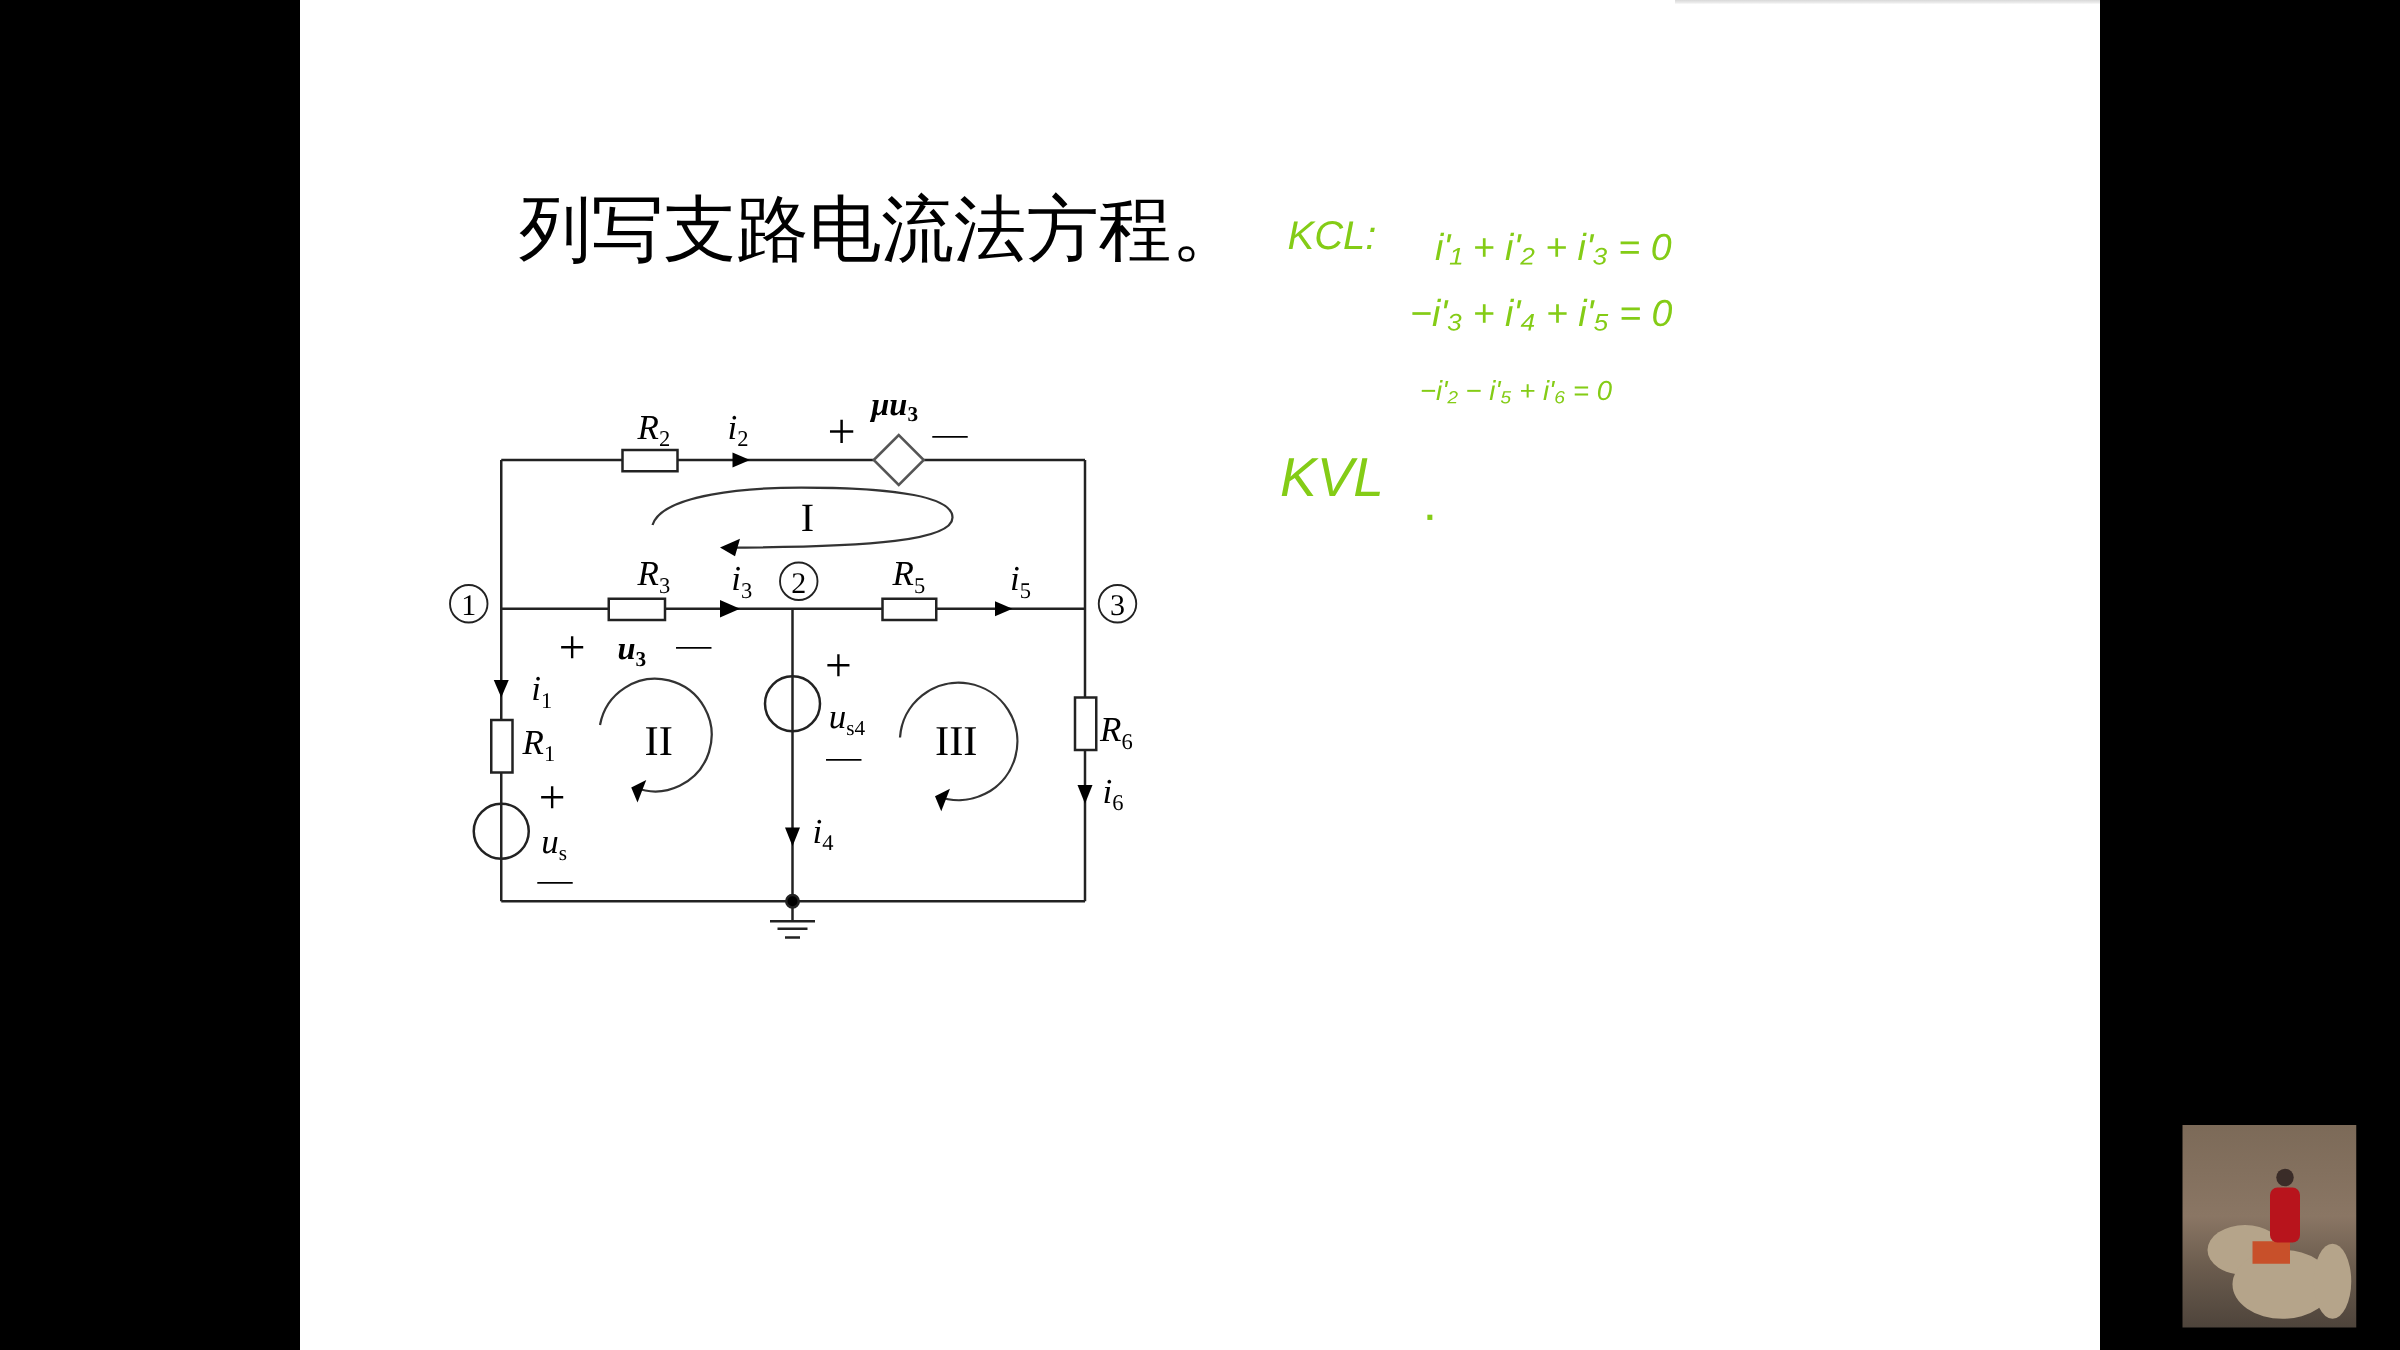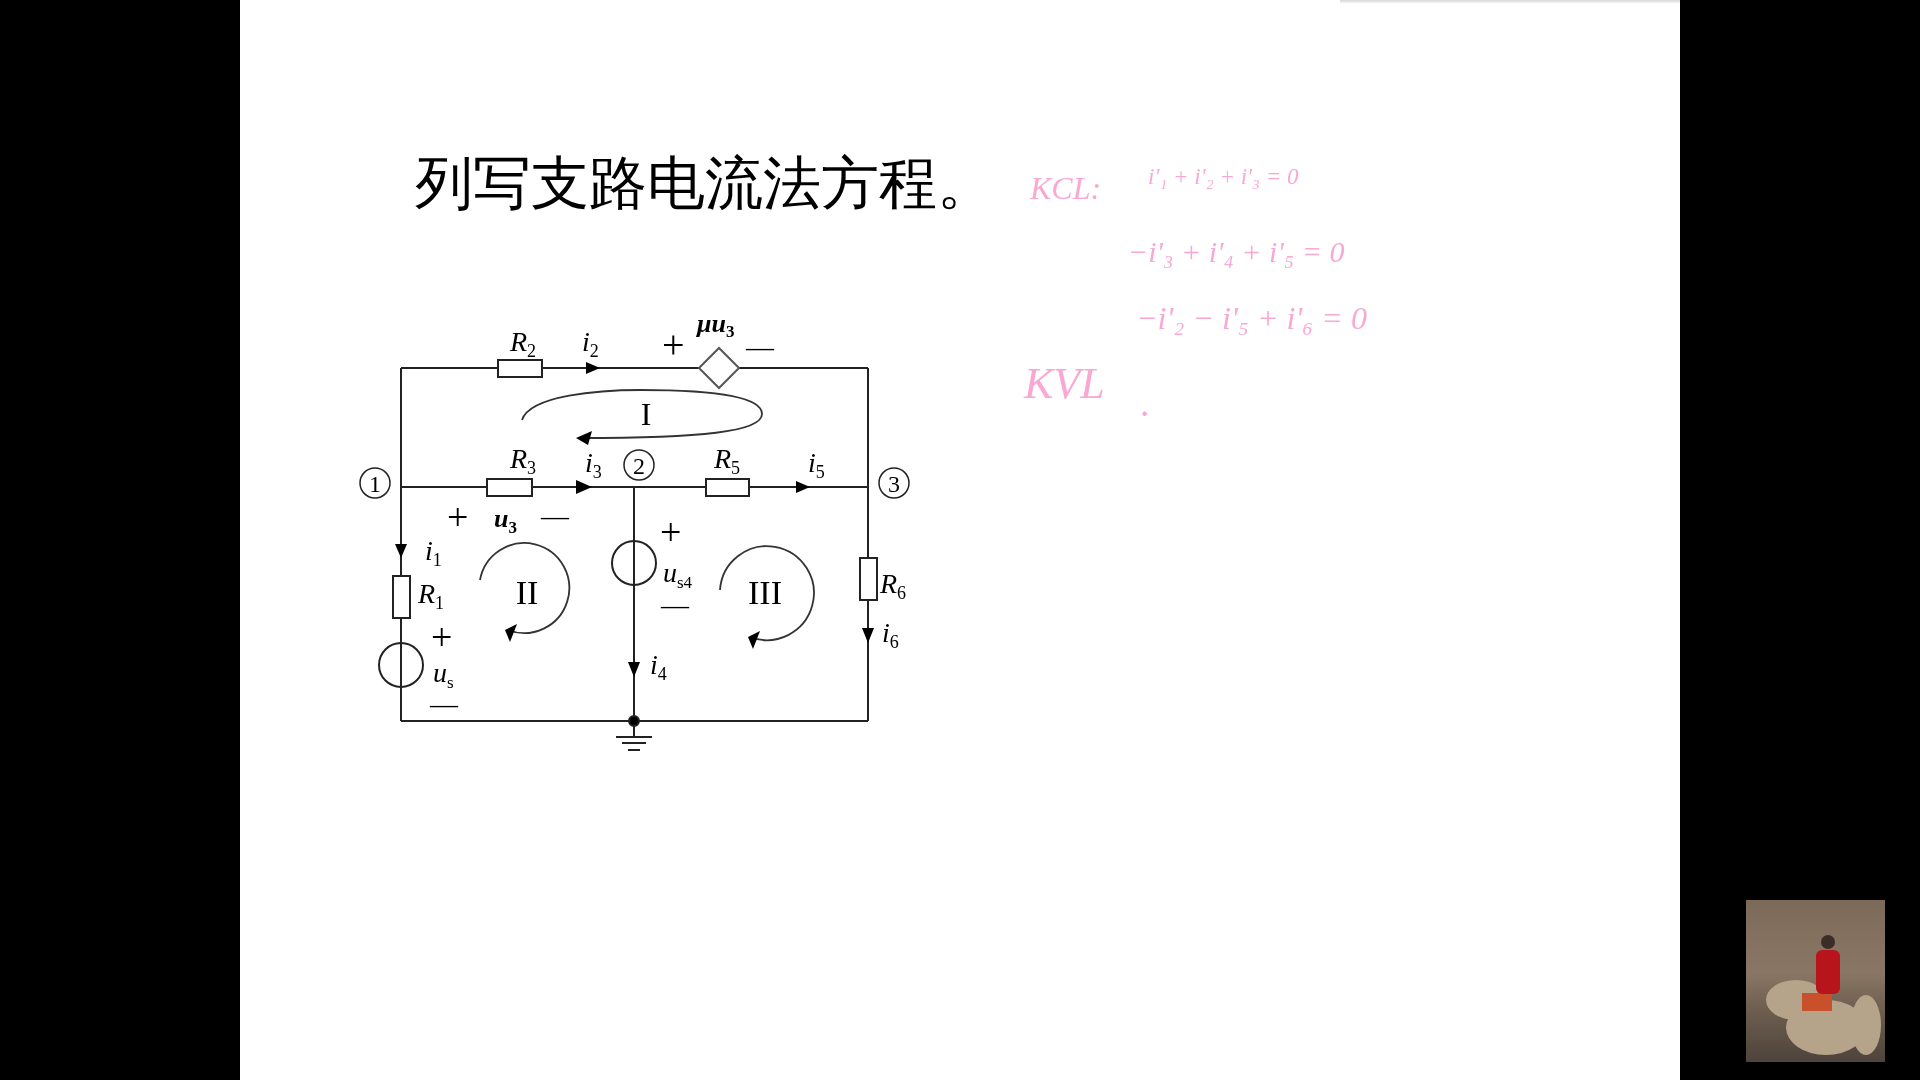--- a/index.html
+++ b/index.html
@@ -15,21 +15,21 @@
     background: linear-gradient(#d8d8d8, #f3f3f3);
   }
   .title {
     position: absolute; left: 415px; top: 148px; font-size: 58px; color: #000;
     font-family: "DejaVu Sans", sans-serif; letter-spacing: 0px; line-height: 70px; white-space: nowrap;
   }
   svg.circuit { position: absolute; left: 0; top: 0; width: 1920px; height: 1080px; }
   .lbl { font-family: "Liberation Serif", serif; fill: #000; }
   .it { font-style: italic; }
   .hw {
-    position: absolute; color: #f9a8d4; font-family: Liberation Serif, serif; white-space: nowrap;
+    position: absolute; color: #84cc16; font-family: Liberation Sans, sans-serif; white-space: nowrap;
     font-weight: normal;
   }
   .webcam {
     position: absolute; left: 1746px; top: 900px; width: 139px; height: 162px;
     background: linear-gradient(#7c6a58 0%, #8a7664 45%, #6b5c4e 70%, #4e443b 100%);
     overflow: hidden;
   }
   .cam-hump { position: absolute; background: #b5a48a; border-radius: 50%; }
   .cam-rider { position: absolute; background: #b8141c; border-radius: 6px; }
   .cam-head { position: absolute; background: #3a2c28; border-radius: 50%; }
@@ -155,23 +155,23 @@
   <text class="lbl it" x="663" y="582" font-size="28"><tspan>u</tspan><tspan font-size="17" dy="6" font-style="normal">s4</tspan></text>
   <text class="lbl" x="661" y="614" font-size="28">—</text>
 
   <text class="lbl it" x="650" y="674" font-size="28"><tspan>i</tspan><tspan font-size="18" dy="6" font-style="normal">4</tspan></text>
 
   <text class="lbl it" x="880" y="593" font-size="28"><tspan>R</tspan><tspan font-size="18" dy="6" font-style="normal">6</tspan></text>
   <text class="lbl it" x="882" y="642" font-size="28"><tspan>i</tspan><tspan font-size="18" dy="6" font-style="normal">6</tspan></text>
 </svg>
 
 <div class="hw" style="left:1030px; top:170px; font-size:32px; font-style:italic;">KCL:</div>
-<div class="hw" style="left:1148px; top:164px; font-size:23px; font-style:italic;">i'₁ + i'₂ + i'₃ = 0</div>
+<div class="hw" style="left:1148px; top:182px; font-size:30px; font-style:italic;">i'₁ + i'₂ + i'₃ = 0</div>
 <div class="hw" style="left:1128px; top:235px; font-size:30px; font-style:italic;text-align:center;">−i'₃ + i'₄ + i'₅ = 0</div>
-<div class="hw" style="left:1136px; top:300px; font-size:32px; font-style:italic;">−i'₂ − i'₅ + i'₆ = 0</div>
+<div class="hw" style="left:1136px; top:300px; font-size:22px; font-style:italic;">−i'₂ − i'₅ + i'₆ = 0</div>
 <div class="hw" style="left:1024px; top:358px; font-size:44px; font-style:italic;">KVL</div>
 <div class="hw" style="left:1140px; top:398px; font-size:28px; font-weight:bold;">·</div>
 
 <div class="webcam">
   <div class="cam-hump" style="left:20px; top:80px; width:60px; height:40px;"></div>
   <div class="cam-hump" style="left:40px; top:100px; width:80px; height:55px;"></div>
   <div class="cam-hump" style="left:105px; top:95px; width:30px; height:60px;"></div>
   <div class="cam-saddle" style="left:56px; top:93px; width:30px; height:18px;"></div>
   <div class="cam-rider" style="left:70px; top:50px; width:24px; height:44px;"></div>
   <div class="cam-head" style="left:75px; top:35px; width:14px; height:14px;"></div>

